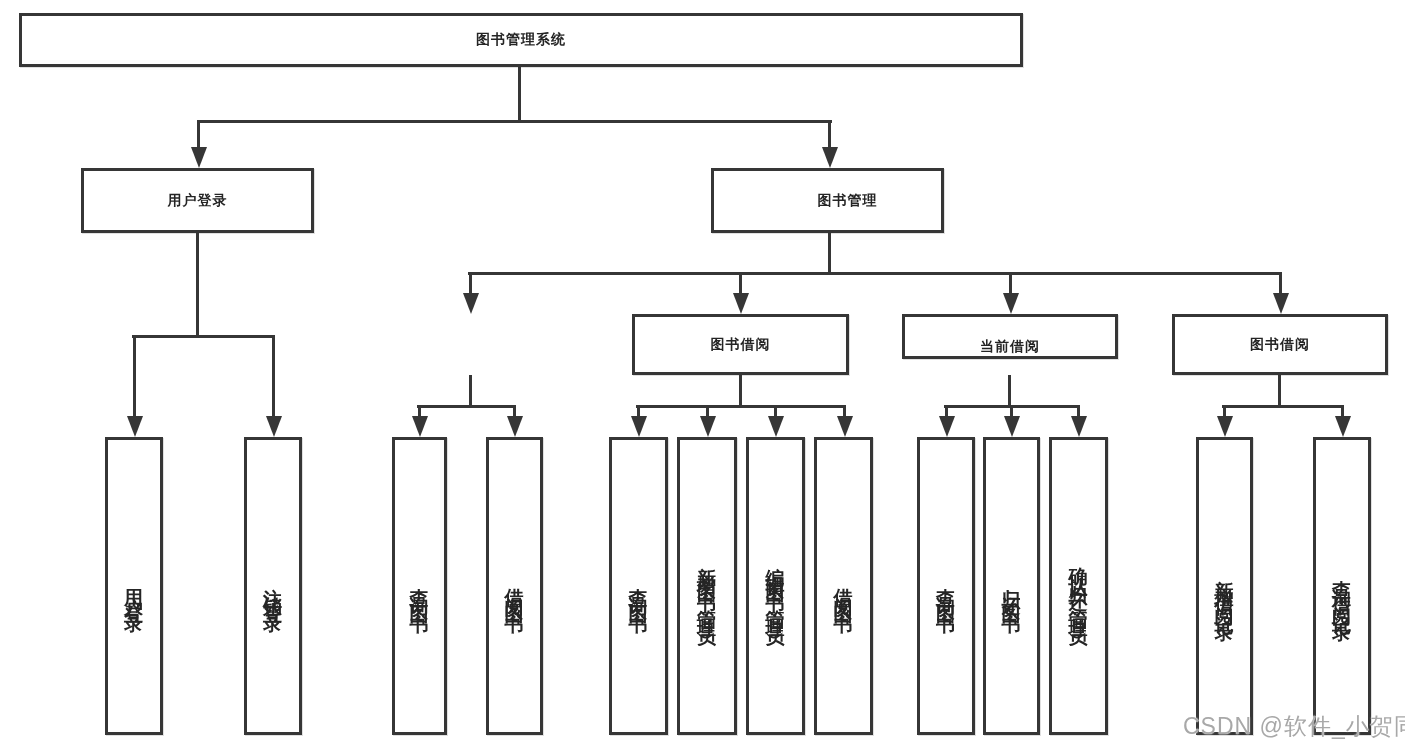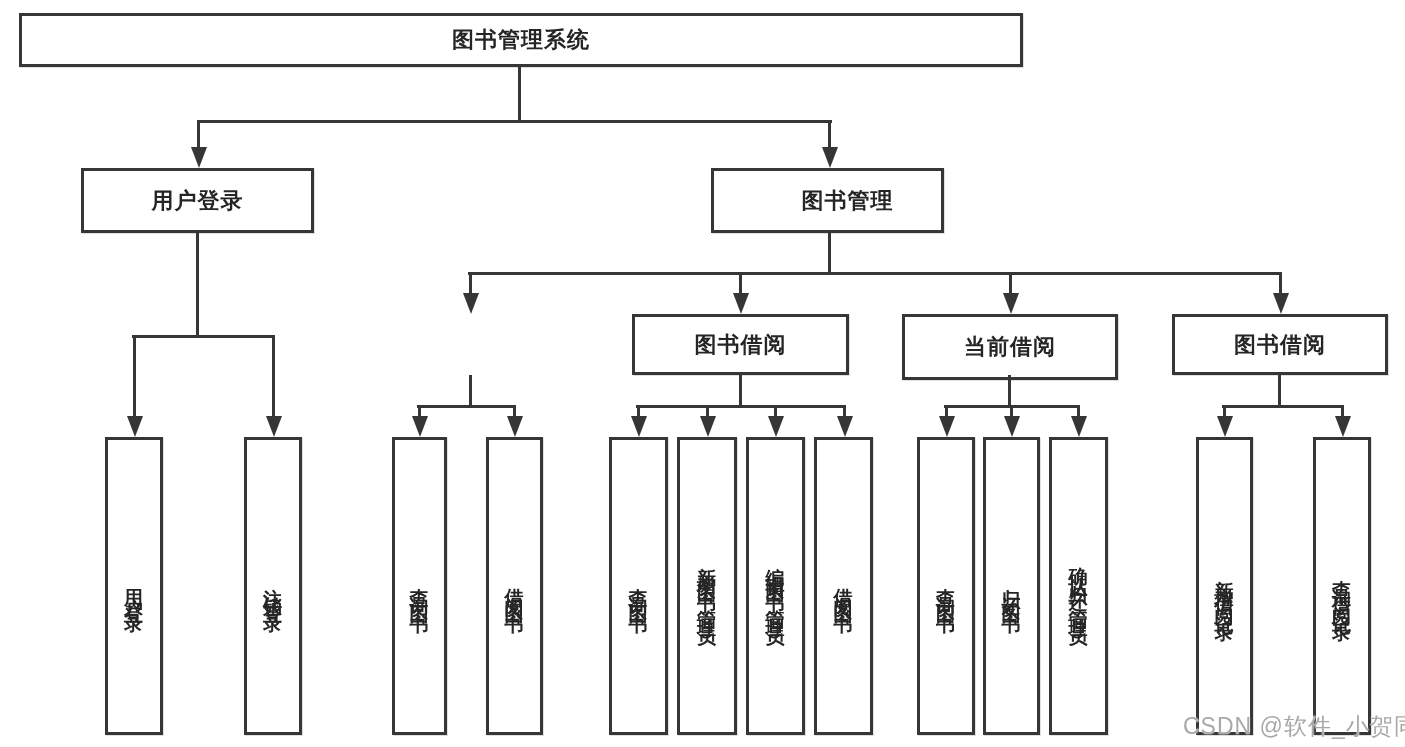--- a/index.html
+++ b/index.html
@@ -17,21 +17,21 @@
     font-family:"Liberation Sans","DejaVu Sans",sans-serif;
     color:var(--text);
     overflow:hidden;
   }
   .box{
     position:absolute;
     box-sizing:border-box;
     background:#fff;
     border:3px solid var(--box-border);
     display:flex;align-items:center;justify-content:center;
-    font-size:22px;font-weight:600;
+    font-size:14px;font-weight:600;
     letter-spacing:1px;
     box-shadow:1px 1px 0 rgba(0,0,0,0.12);
   }
   .vbox{
     writing-mode:vertical-rl;
     text-orientation:upright;
     letter-spacing:0.45em;
     font-size:19px;
     line-height:1;
     padding-top:0.45em;
@@ -112,21 +112,21 @@
       <div class="head"></div>
     </div>
   <div class="arrow" style="left:1272px;top:272px;height:42px;">
       <div class="shaft"></div>
       <div class="head"></div>
     </div>
 
   <div class="box" style="left:632px;top:314px;width:217px;height:61px;">
     <span>图书借阅</span>
   </div>
-  <div class="box" style="left:902px;top:314px;width:216px;height:66px;">
+  <div class="box" style="left:902px;top:314px;width:216px;height:45px;align-items:flex-end;">
     <span>当前借阅</span>
   </div>
   <div class="box" style="left:1172px;top:314px;width:216px;height:61px;">
     <span>图书借阅</span>
   </div>
 
   <div class="vline" style="left:469px;top:375px;height:30px;"></div>
   <div class="hline" style="left:417px;top:405px;width:99px;"></div>
   <div class="arrow" style="left:411px;top:405px;height:32px;">
       <div class="shaft"></div>

